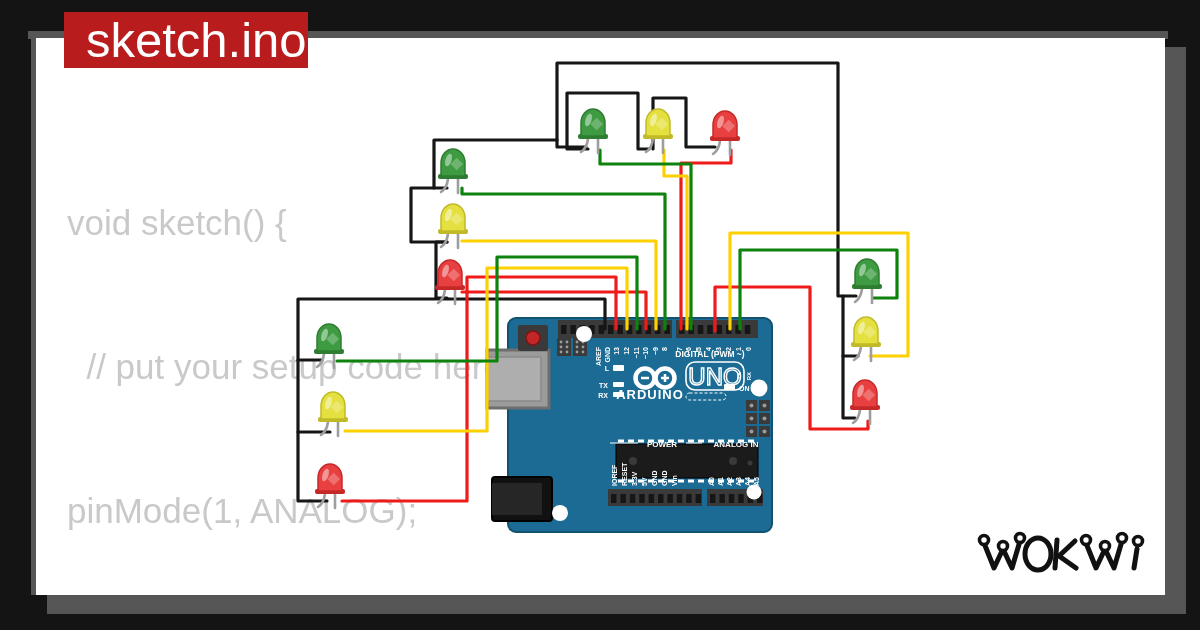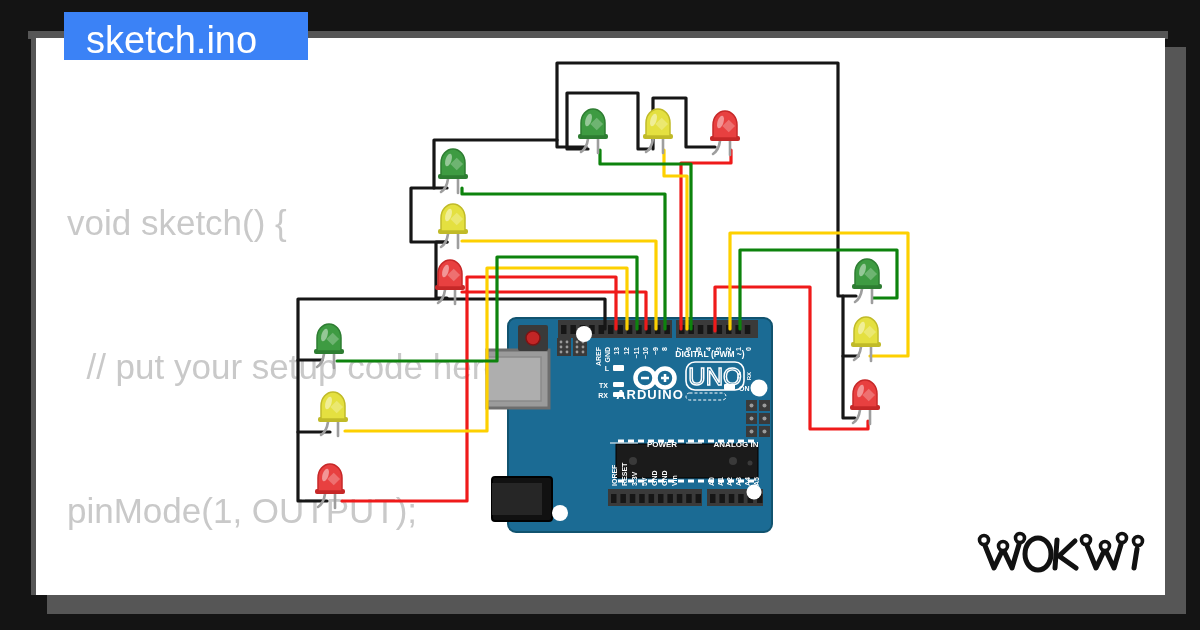--- a/index.html
+++ b/index.html
@@ -4,22 +4,22 @@
 <style>
   html,body{margin:0;padding:0;}
   body{width:1200px;height:630px;position:relative;overflow:hidden;
        background:#141414;font-family:"Liberation Sans",sans-serif;}
   .canvas{position:absolute;left:36px;top:38px;width:1129px;height:557px;background:#ffffff;}
   .edge{position:absolute;background:#565656;}
   .edge-top{left:28px;top:31px;width:1140px;height:8px;}
   .edge-left{left:31px;top:38px;width:5px;height:557px;}
   .edge-right{left:1165px;top:47px;width:21px;height:567px;}
   .edge-bottom{left:47px;top:595px;width:1139px;height:19px;z-index:6;}
-  .tab{position:absolute;left:64px;top:12px;width:222px;height:48px;background:#3b82f6;z-index:7;
-       color:#fff;font-size:38px;line-height:56px;padding-left:22px;box-sizing:content-box;}
+  .tab{position:absolute;left:64px;top:12px;width:222px;height:56px;background:#b91c1c;z-index:7;
+       color:#fff;font-size:49px;line-height:56px;padding-left:22px;box-sizing:content-box;}
   .code{position:absolute;left:67px;top:103px;z-index:1;color:#c9c9c9;font-size:35px;
         line-height:48px;white-space:pre;letter-spacing:0px;}
   #circuit{position:absolute;left:0;top:0;z-index:3;}
   .wire{fill:none;stroke-width:3.2;stroke-linecap:round;stroke-linejoin:round;}
   .pinlab{font-size:7px;font-weight:bold;fill:#ffffff;font-family:"Liberation Sans",sans-serif;}
   .boardlab{font-weight:bold;fill:#ffffff;font-family:"Liberation Sans",sans-serif;}
   .wokwi{position:absolute;left:0;top:0;z-index:5;}
 </style>
 </head>
 <body>
@@ -30,21 +30,21 @@
 <div class="edge edge-right"></div>
 <div class="edge edge-bottom"></div>
 
 <div class="tab">
   <span>sketch.ino</span>
 </div>
 
 <div class="code">
   <div>void sketch() {</div>
   <div>  // put your setup code here, to run once:</div>
-  <div>pinMode(1, OUTPUT);</div>
+  <div>pinMode(1, ANALOG);</div>
   
   
   
   
   
   
   
   
 </div>
 

